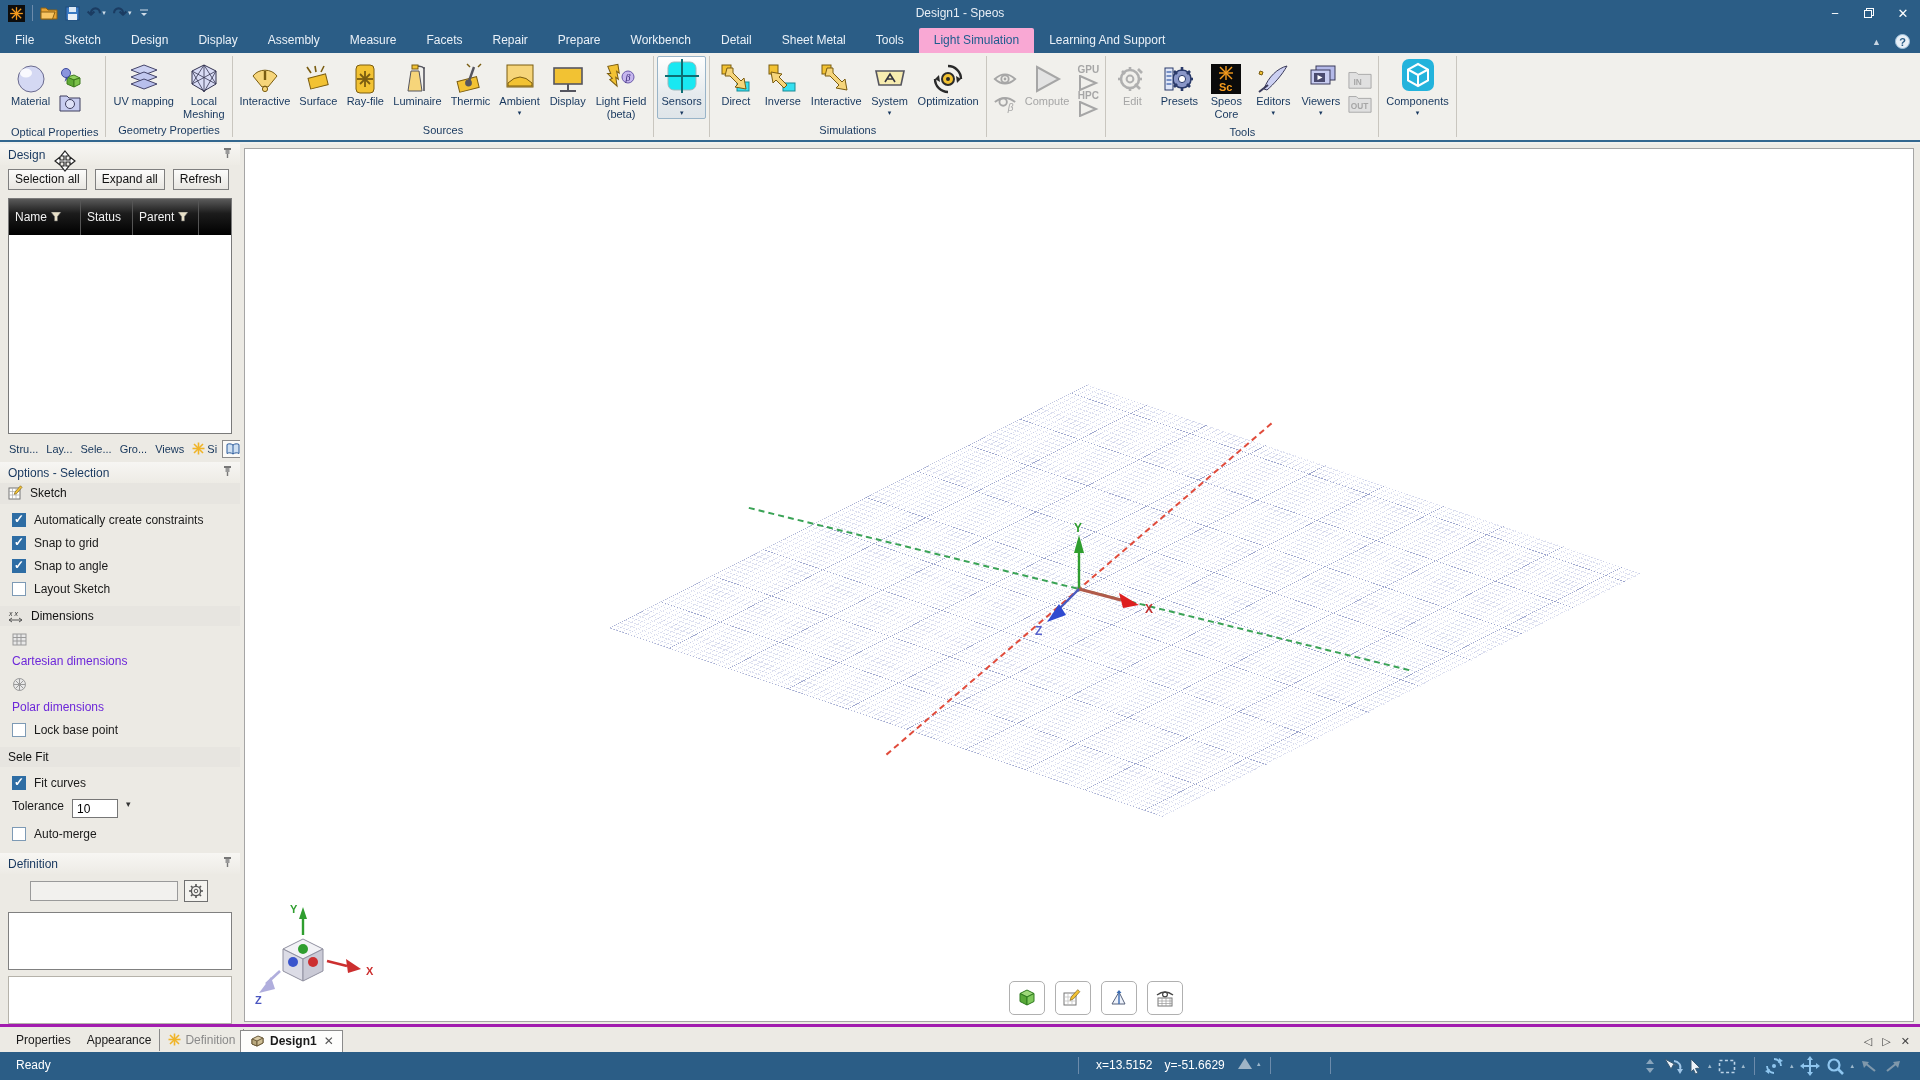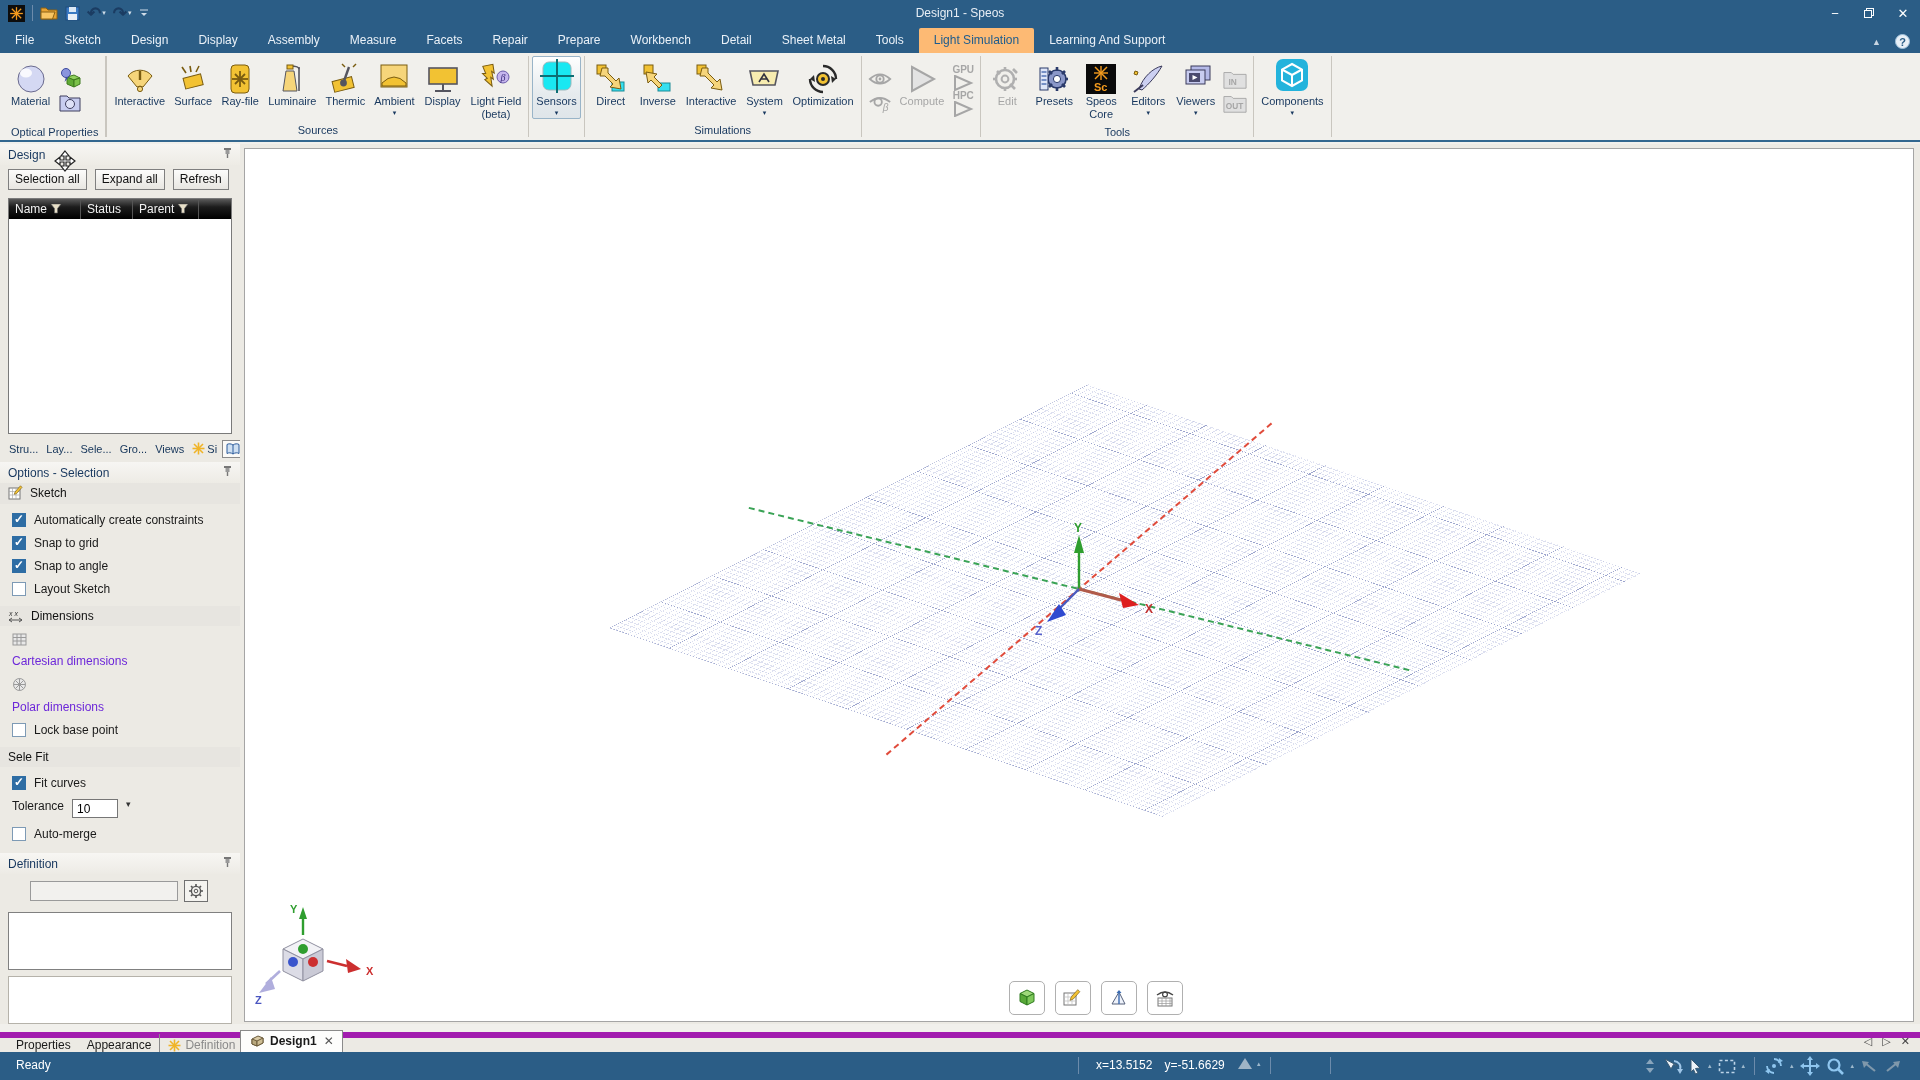--- a/index.html
+++ b/index.html
@@ -13,21 +13,21 @@
   .qa-item { display:flex; align-items:center; height:20px; }
   .undo-glyph { color:#17375e; font-size:17px; font-weight:bold; line-height:1; color:#1b3c62; }
   .qa .mini-arrow { font-size:7px; color:#cfdce8; margin-left:1px; }
   .win-title { position:absolute; left:0; right:0; text-align:center; font-size:12px; color:#e8eef5; pointer-events:none; }
   .win-controls { margin-left:auto; display:flex; }
   .win-btn { width:34px; height:26px; display:flex; align-items:center; justify-content:center; color:#fff; font-size:13px; }
 
   
   .tabbar { height:27px; background:#2b5d86; display:flex; align-items:flex-end; position:relative; }
   .mtab { padding:5px 15px 6px; font-size:12px; color:#eaf1f8; cursor:default; }
-  .mtab.active { background:#fdba74; color:#1d5c8e; border-radius:2px 2px 0 0; }
+  .mtab.active { background:#f9a8d4; color:#1d5c8e; border-radius:2px 2px 0 0; }
   .tabbar-right { margin-left:auto; display:flex; align-items:center; gap:14px; padding:0 10px 4px 0; }
   .collapse-caret { color:#c9d6e2; font-size:9px; }
   .help-circle { width:15px; height:15px; border-radius:50%; background:#e9f0f7; color:#2b5d86; font-size:11px; font-weight:bold; display:flex; align-items:center; justify-content:center; border:1px solid #9fc0da; }
 
   
   .ribbon { height:89px; background:#f1f0ec; border-bottom:2px solid #33678f; display:flex; align-items:stretch; padding-left:4px; }
   .rgroup { display:flex; flex-direction:column; padding:3px 3px 0; }
   .rgroup-body { flex:1; display:flex; align-items:flex-start; gap:1px; }
   .rgroup-label { height:16px; font-size:11px; color:#17375e; text-align:center; white-space:nowrap; padding:0 4px; }
   .rsep { width:1px; background:#c9c6bf; margin:3px 0; }
@@ -42,21 +42,21 @@
   .gpu-item { display:flex; flex-direction:column; align-items:center; color:#a6a6a6; font-size:10px; font-weight:bold; line-height:1; }
 
   
   .workarea { position:absolute; top:144px; bottom:56px; left:0; right:0; display:flex; background:#eceae4; }
   .leftpanel { width:240px; flex:none; display:flex; flex-direction:column; font-size:12px; color:#1a1a1a; overflow:hidden; }
   .phead { height:23px; display:flex; align-items:center; padding:0 8px; color:#17375e; font-size:12px; background:linear-gradient(#f7f6f3,#edebe5); }
   .phead .pin { margin-left:auto; }
   .ptoolbar { display:flex; gap:8px; padding:4px 8px 6px; }
   .pbtn { border:1px solid #7f7f7f; background:linear-gradient(#fcfcfb,#e8e6e1); padding:2px 6px 3px; font-size:12px; color:#111; }
   .treebox { margin:2px 8px 0; height:255px; background:#fff; border:1px solid #7a7a7a; }
-  .thead { height:20px; display:flex; background:linear-gradient(#5a5a5a,#1c1c1c 40%,#000); color:#f2f2f2; font-size:12px; align-items:center; }
+  .thead { height:36px; display:flex; background:linear-gradient(#5a5a5a,#1c1c1c 40%,#000); color:#f2f2f2; font-size:12px; align-items:center; }
   .thcell { display:flex; align-items:center; gap:4px; padding:0 6px; height:100%; border-right:1px solid #555; }
   .paneltabs { display:flex; align-items:center; gap:2px; padding:6px 4px 4px 6px; font-size:11px; color:#15355a; }
   .ptab { padding:2px 3px; display:flex; align-items:center; gap:2px; }
   .ptab.active { border:1px solid #8a8a8a; background:#fbfaf7; }
   .secbar { height:22px; background:#e7e5e0; display:flex; align-items:center; gap:6px; padding:0 8px; margin-top:6px; color:#111; }
   .optrow { display:flex; align-items:flex-start; gap:8px; padding:5px 8px 4px 12px; }
   .optrow.disabled { color:#6d28d9;flex-direction:column; }
   .cb { width:14px; height:14px; border:1px solid #7d9ab5; background:#fff; display:inline-block; position:relative; flex:none; }
   .cb.checked { background:#2e6da4; border-color:#2e6da4; }
   .cb.checked::after { content:"\2713"; position:absolute; left:1px; top:-2px; color:#fff; font-size:12px; font-weight:bold; }
@@ -74,21 +74,21 @@
       repeating-linear-gradient(to bottom, rgba(138,148,195,0.75) 0 1px, transparent 1px 90px),
       repeating-linear-gradient(to right, rgba(165,173,215,0.38) 0 1px, transparent 1px 9px),
       repeating-linear-gradient(to bottom, rgba(165,173,215,0.38) 0 1px, transparent 1px 9px); }
   .axisline { position:absolute; height:0; }
   .axisline.red { left:580px; top:439px; width:508px; border-top:2px dashed #e04b3b; transform:rotate(-40.7deg); }
   .axisline.green { left:494px; top:439px; width:680px; border-top:2px dashed #3aa356; transform:rotate(13.8deg); }
   .minibar { position:absolute; left:764px; top:832px; display:flex; gap:10px; }
   .minibtn { width:36px; height:34px; border:1px solid #b0b0b0; border-radius:5px; background:#fff; display:flex; align-items:center; justify-content:center; }
 
   
-  .bottombar { position:absolute; bottom:28px; left:0; right:0; height:20px; display:flex; background:#eceae4; border-top:6px solid #a21caf; }
+  .bottombar { position:absolute; bottom:28px; left:0; right:0; height:28px; display:flex; background:#eceae4; border-top:3px solid #a21caf; }
   .lefttabs { width:240px; flex:none; display:flex; align-items:center; font-size:12px; padding-left:8px; }
   .ltab { padding:4px 8px; color:#1a1a1a; display:flex; align-items:center; gap:4px; }
   .ltab.boxed { border-left:1px solid #8a8a8a; border-right:1px solid #8a8a8a; color:#8a8a8a; }
   .docstrip { flex:1; display:flex; align-items:flex-end; }
   .doctab { display:flex; align-items:center; gap:5px; background:#fdfdfc; border:1px solid #8a8a8a; border-bottom:none; padding:3px 8px 4px; font-size:12px; font-weight:bold; color:#1a1a1a; }
   .doctab .closex { color:#555; font-weight:normal; font-size:12px; margin-left:2px; }
   .docstrip-right { margin-left:auto; display:flex; align-items:center; gap:10px; padding:0 10px 4px; color:#444; font-size:11px; }
 
   .statusbar { position:absolute; bottom:0; left:0; right:0; height:28px; background:#2b5d86; color:#fff; font-size:12px; }
   .sb-ready { position:absolute; left:16px; top:6px; }
@@ -212,20 +212,45 @@
                 <path d="M2 5h7l2 2h11v13H2z" fill="#c8cdf0" stroke="#3f3f5f"></path>
                 <circle cx="12" cy="13" r="4.5" fill="#dfe2f8" stroke="#3f3f5f"></circle>
               </svg>
             </span>
         </div>
       </div>
       <div class="rgroup-label">Optical Properties</div>
     </div>
     <div class="rsep"></div>
 
+    <div class="rgroup">
+      <div class="rgroup-body">
+        <div class="rbtn">
+          <span class="ricon">
+              <svg width="34" height="32" viewBox="0 0 34 32">
+                <path d="M17 2l13 5-13 5L4 7z" fill="#ccd1f2" stroke="#44446a"></path>
+                <path d="M17 9l13 5-13 5L4 14z" fill="#c2c8ef" stroke="#44446a"></path>
+                <path d="M17 16l13 5-13 5-13-5z" fill="#b8bfec" stroke="#44446a"></path>
+              </svg>
+            </span>
+          <span class="rlabel">UV mapping</span>
+        </div>
+        <div class="rbtn">
+          <span class="ricon">
+              <svg width="32" height="32" viewBox="0 0 32 32">
+                <path d="M16 2l12 6v13l-12 7-12-7V8z" fill="#d9dcf5" stroke="#33334f"></path>
+                <path d="M16 2v27M4 8l24 13M28 8L4 21M16 2l12 19M16 2L4 21M4 8l12 21M28 8L16 29" stroke="#33334f" stroke-width="0.8" fill="none"></path>
+              </svg>
+            </span>
+          <span class="rlabel">Local
+Meshing</span>
+        </div>
+      </div>
+      <div class="rgroup-label">Geometry Properties</div>
+    </div>
     <div class="rsep"></div>
 
     <div class="rgroup">
       <div class="rgroup-body">
         <div class="rbtn">
           <span class="ricon">
               <svg width="32" height="32" viewBox="0 0 32 32">
                 <path d="M4 13A14 12 0 0 1 28 13L19 24a5 4 0 0 0-6 0z" fill="#f6d57a" stroke="#7a5c10"></path>
                 <line x1="16" y1="8" x2="16" y2="17" stroke="#7a5c10" stroke-width="2.4"></line>
                 <circle cx="16" cy="26" r="2.6" fill="#f6d57a" stroke="#7a5c10"></circle>

